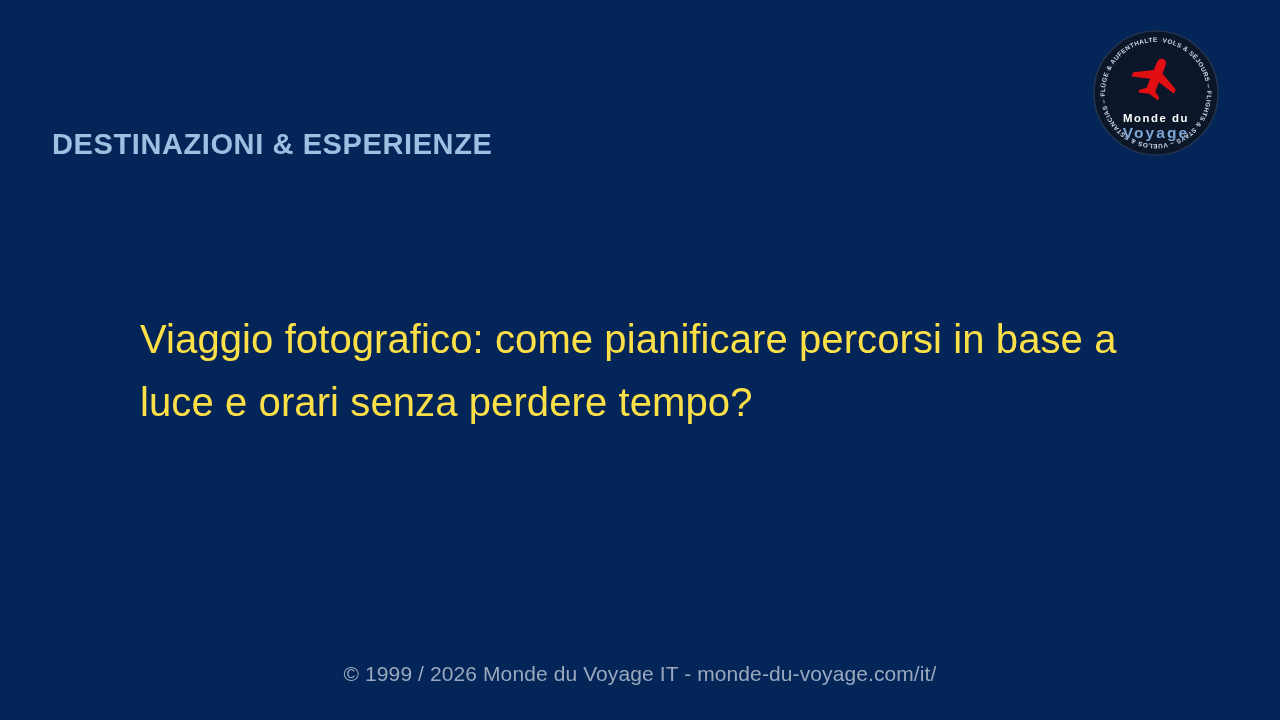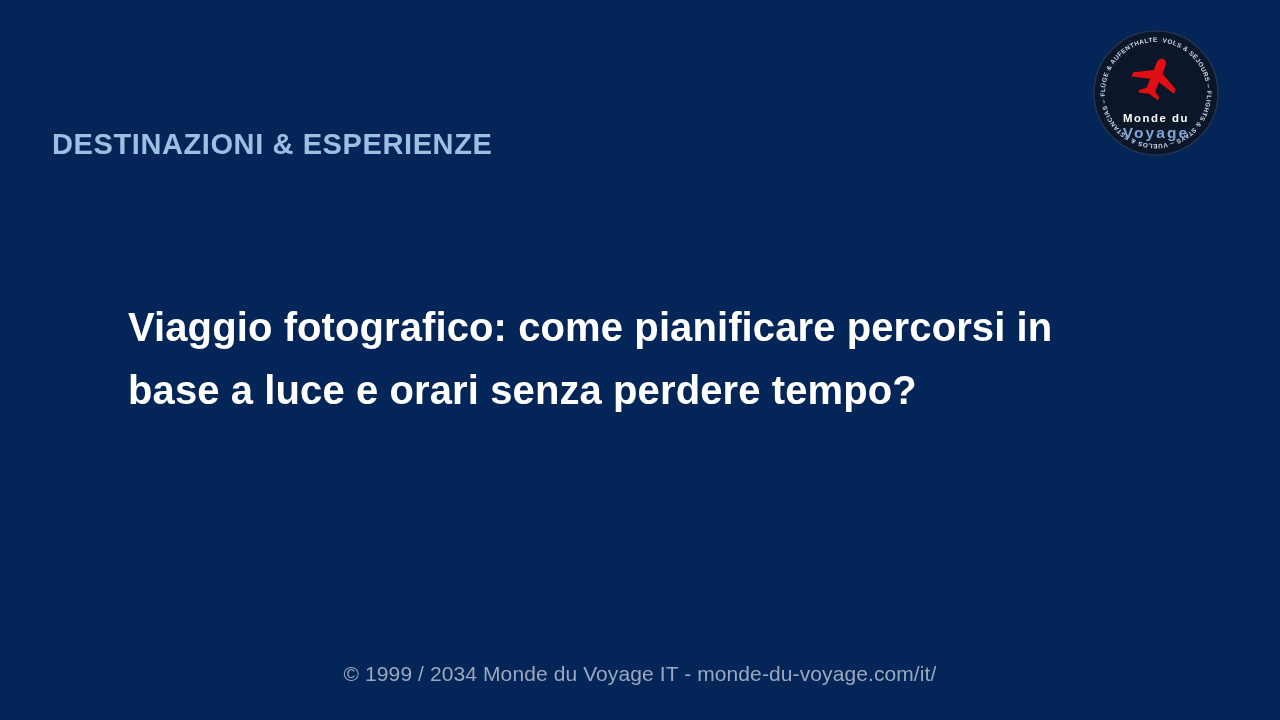--- a/index.html
+++ b/index.html
@@ -62,25 +62,25 @@
   }
 
   
   .headline-wrap {
     position: absolute;
     left: 128px;
     top: 296px;
     width: 1010px;
   }
   .headline {
-    margin: 0;
+    margin: 12px;
     font-size: 40px;
-    font-weight: 700;
+    font-weight: 400;
     line-height: 63px;
-    color: #ffffff;
+    color: #fde047;
     letter-spacing: 0.1px;
     max-width: 1000px;
   }
 
   
   .footer {
     position: absolute;
     left: 0;
     top: 658px;
     width: 1280px;
@@ -146,16 +146,16 @@
         <text x="63" y="108" text-anchor="middle" font-family="'Liberation Sans', sans-serif" font-size="15.5" font-weight="bold" letter-spacing="2.1" fill="#7ea7d7">Voyage</text>
       </svg>
     </div>
   </div>
 
   <div class="headline-wrap">
     <h1 class="headline">Viaggio fotografico: come pianificare percorsi in base a luce e orari senza perdere tempo?</h1>
   </div>
 
   <div class="footer">
-    <span class="footer-text">© 1999 / 2034 Monde du Voyage IT - monde-du-voyage.com/it/</span>
+    <span class="footer-text">© 1999 / 2026 Monde du Voyage IT - monde-du-voyage.com/it/</span>
   </div>
 
 </div>
 
 </body></html>

